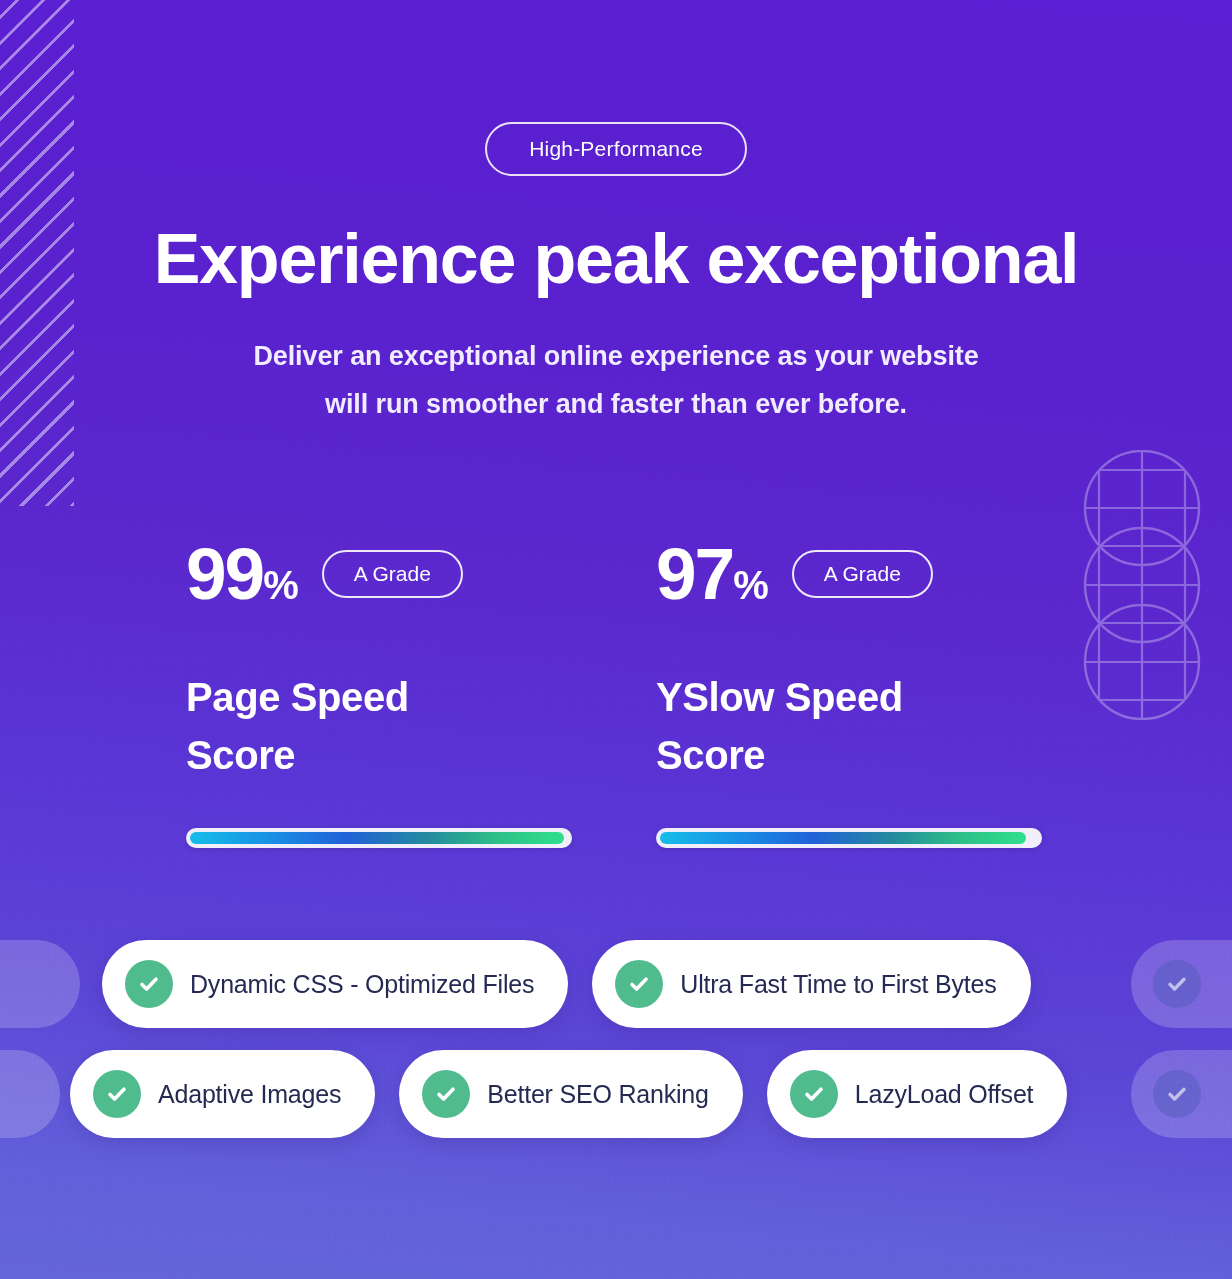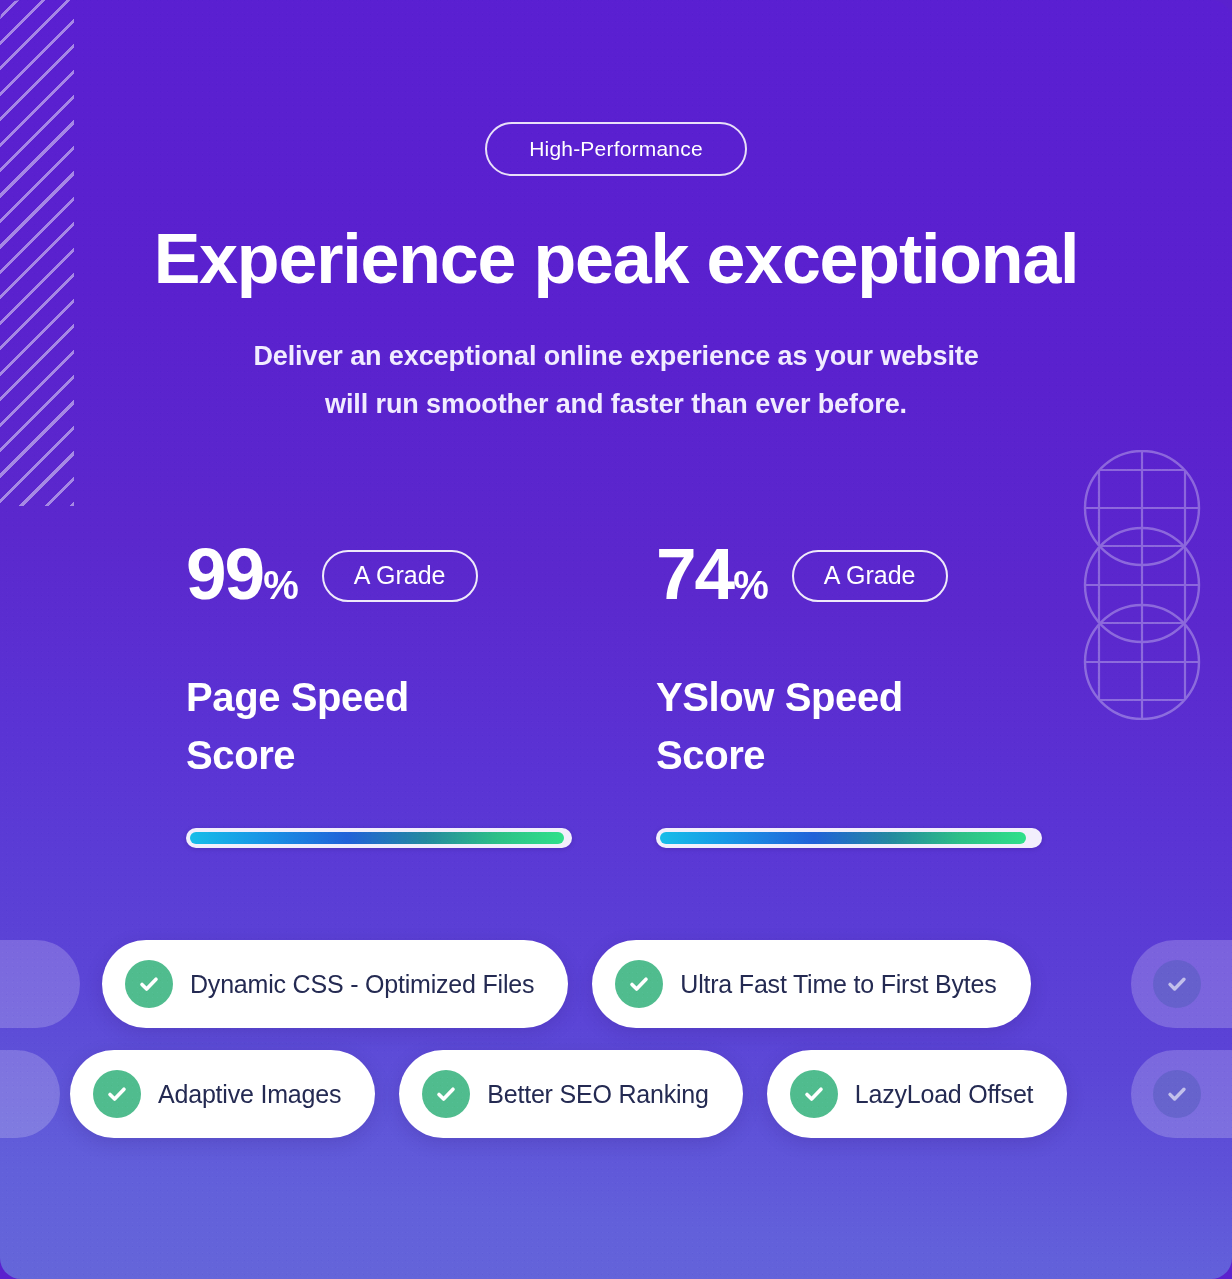--- a/index.html
+++ b/index.html
@@ -22,21 +22,20 @@
     overflow: hidden;
     background:
       linear-gradient(185deg,
         #5a1fd2 0%,
         #5a21ce 28%,
         #5b28cd 46%,
         #5a33d4 60%,
         #5b45d6 78%,
         #6260da 92%,
         #6566d9 100%);
-    border-radius: 21px;
   }
 
   
   #grain {
     position: absolute;
     inset: 0;
     opacity: .16;
     pointer-events: none;
     background-image:
       radial-gradient(rgba(255,255,255,.30) .7px, transparent .8px),
@@ -136,21 +135,21 @@
     font-size: 40px;
     font-weight: 700;
     letter-spacing: -1px;
   }
   .grade-pill {
     margin-top: 10px;
     padding: 11px 30px 12px;
     border: 2px solid rgba(255,255,255,.9);
     border-radius: 30px;
     color: #ffffff;
-    font-size: 25px;
+    font-size: 21px;
     line-height: 1;
     white-space: nowrap;
   }
   .score-label {
     margin-top: 42px;
     color: #ffffff;
     font-size: 40px;
     font-weight: 700;
     line-height: 1.45;
     letter-spacing: -.4px;
@@ -298,21 +297,21 @@
         <span>Page Speed</span><br>
         <span>Score</span>
       </div>
       <div class="progress-track">
         <div class="progress-fill" style="width: calc(99% - 8px);"></div>
       </div>
     </div>
 
     <div class="score-block">
       <div class="score-top">
-        <div class="score-number"><span>74</span><span class="pct">%</span></div>
+        <div class="score-number"><span>97</span><span class="pct">%</span></div>
         <div class="grade-pill">A Grade</div>
       </div>
       <div class="score-label">
         <span>YSlow Speed</span><br>
         <span>Score</span>
       </div>
       <div class="progress-track">
         <div class="progress-fill" style="width: calc(97% - 8px);"></div>
       </div>
     </div>

